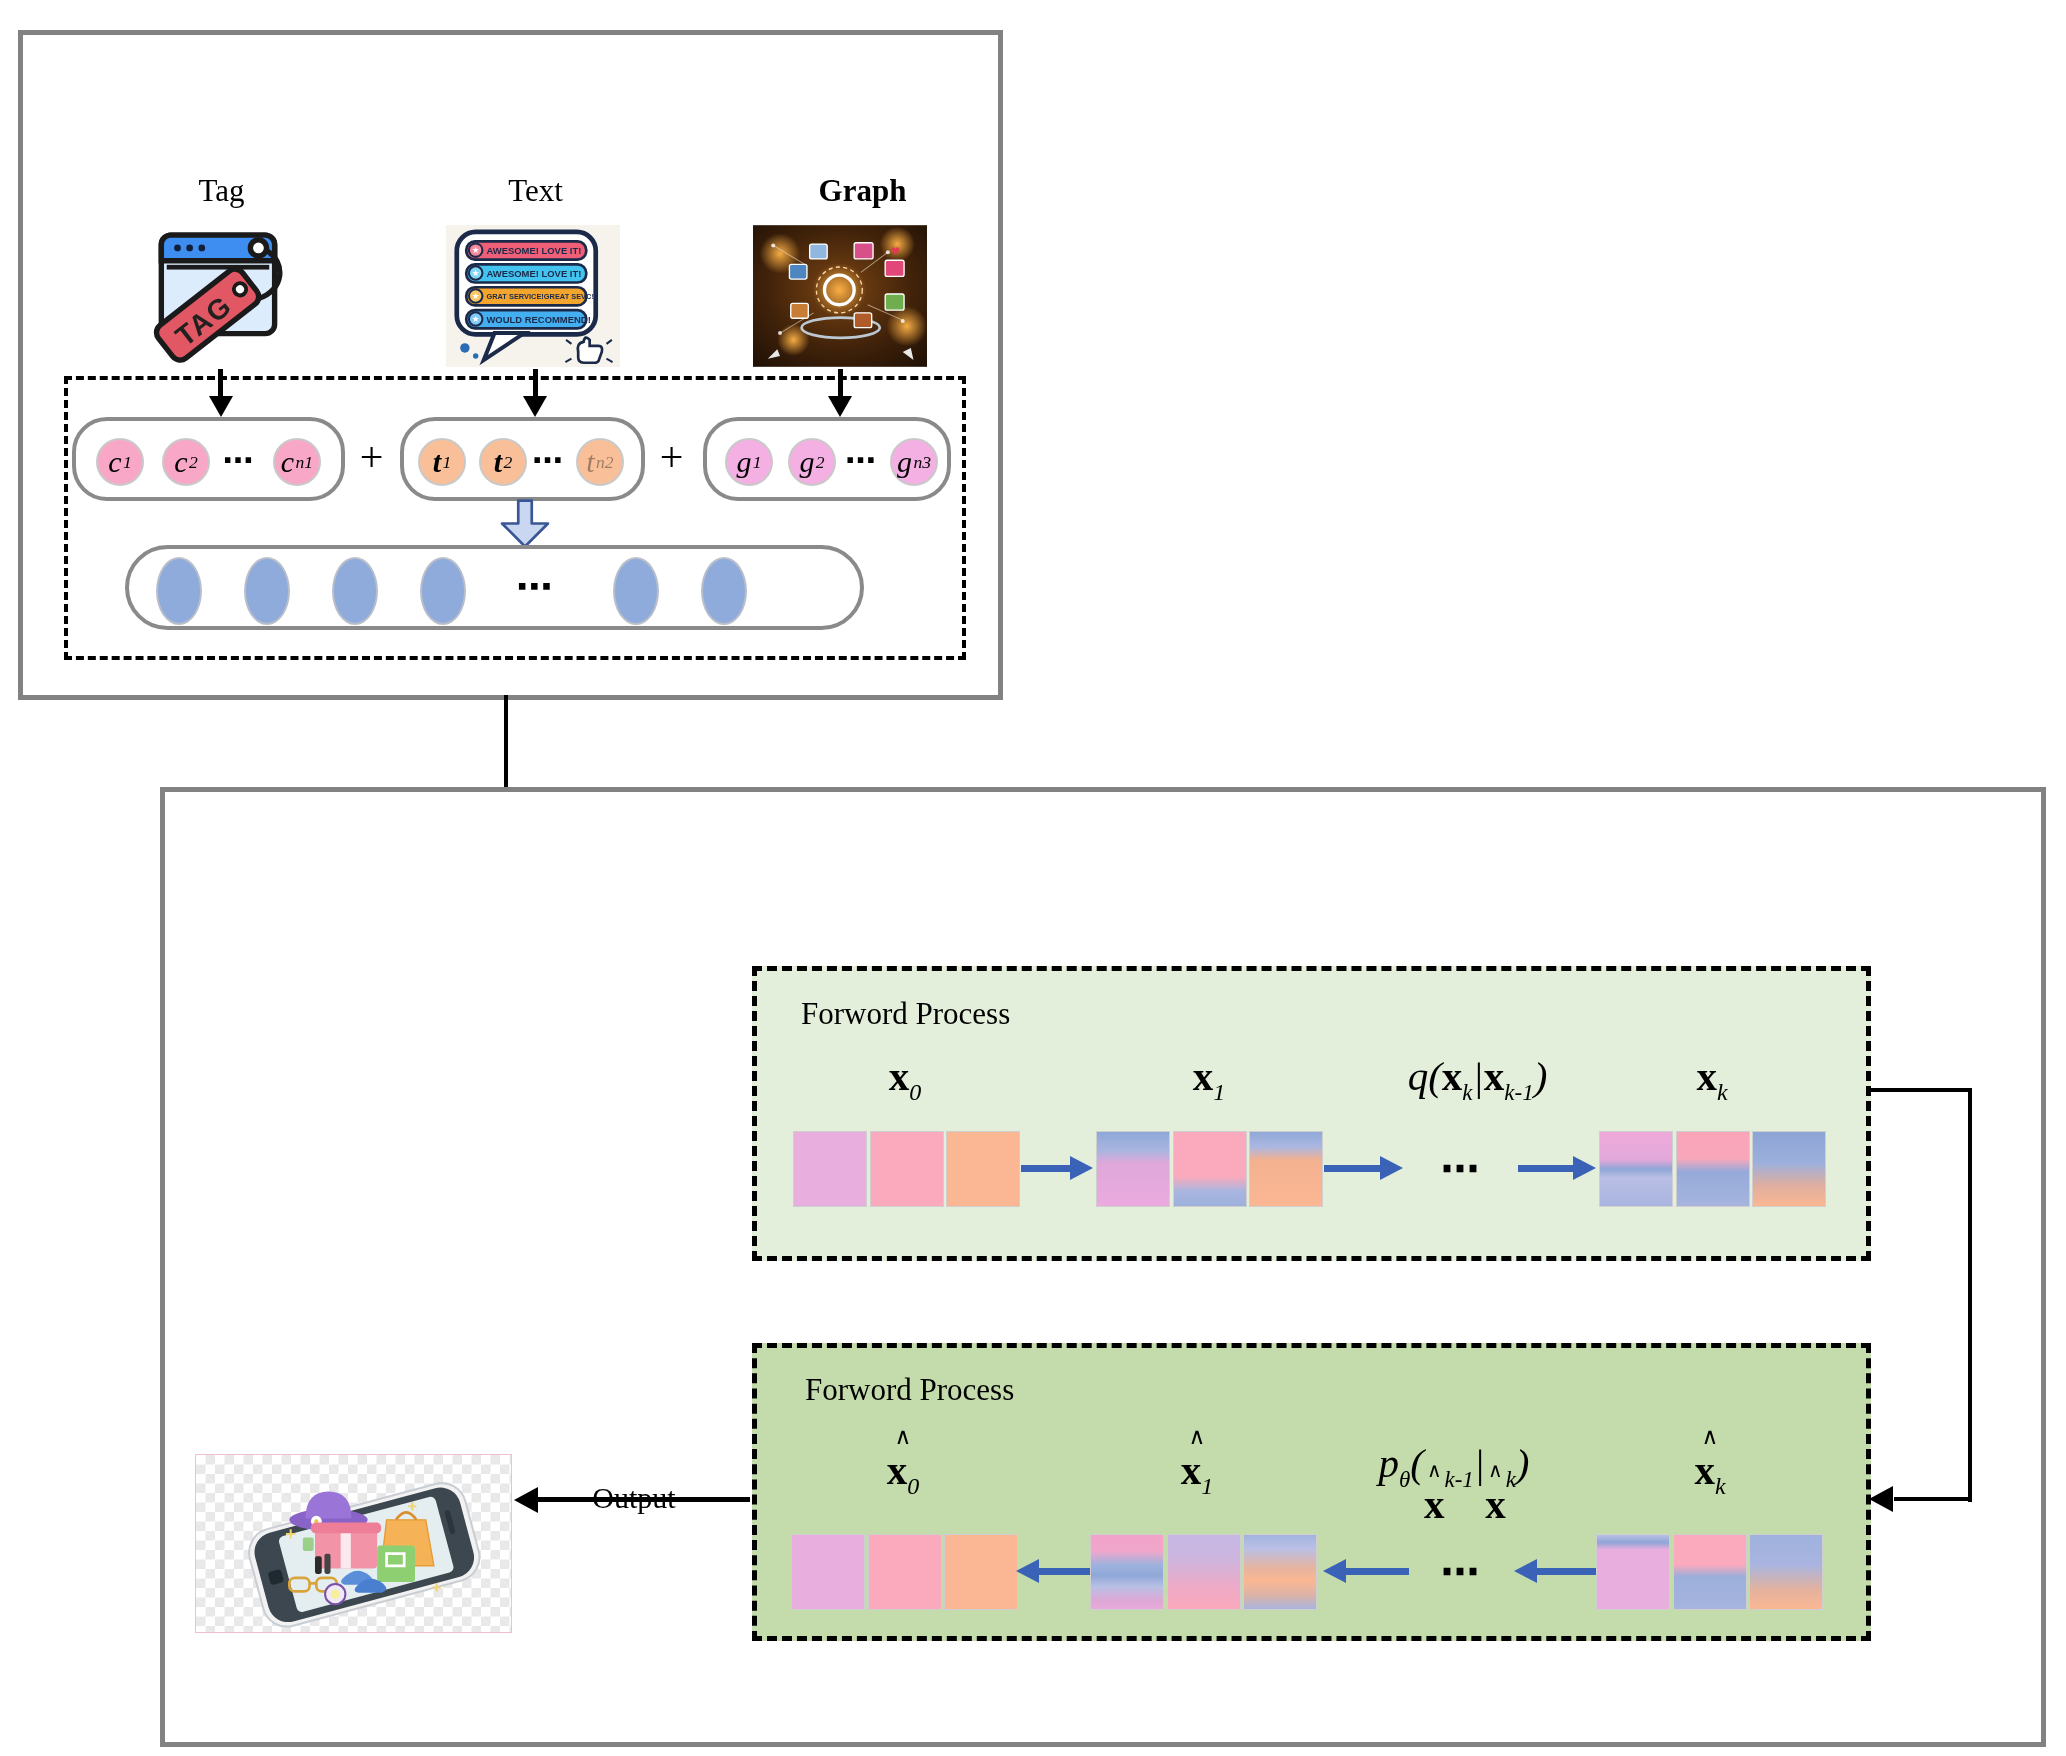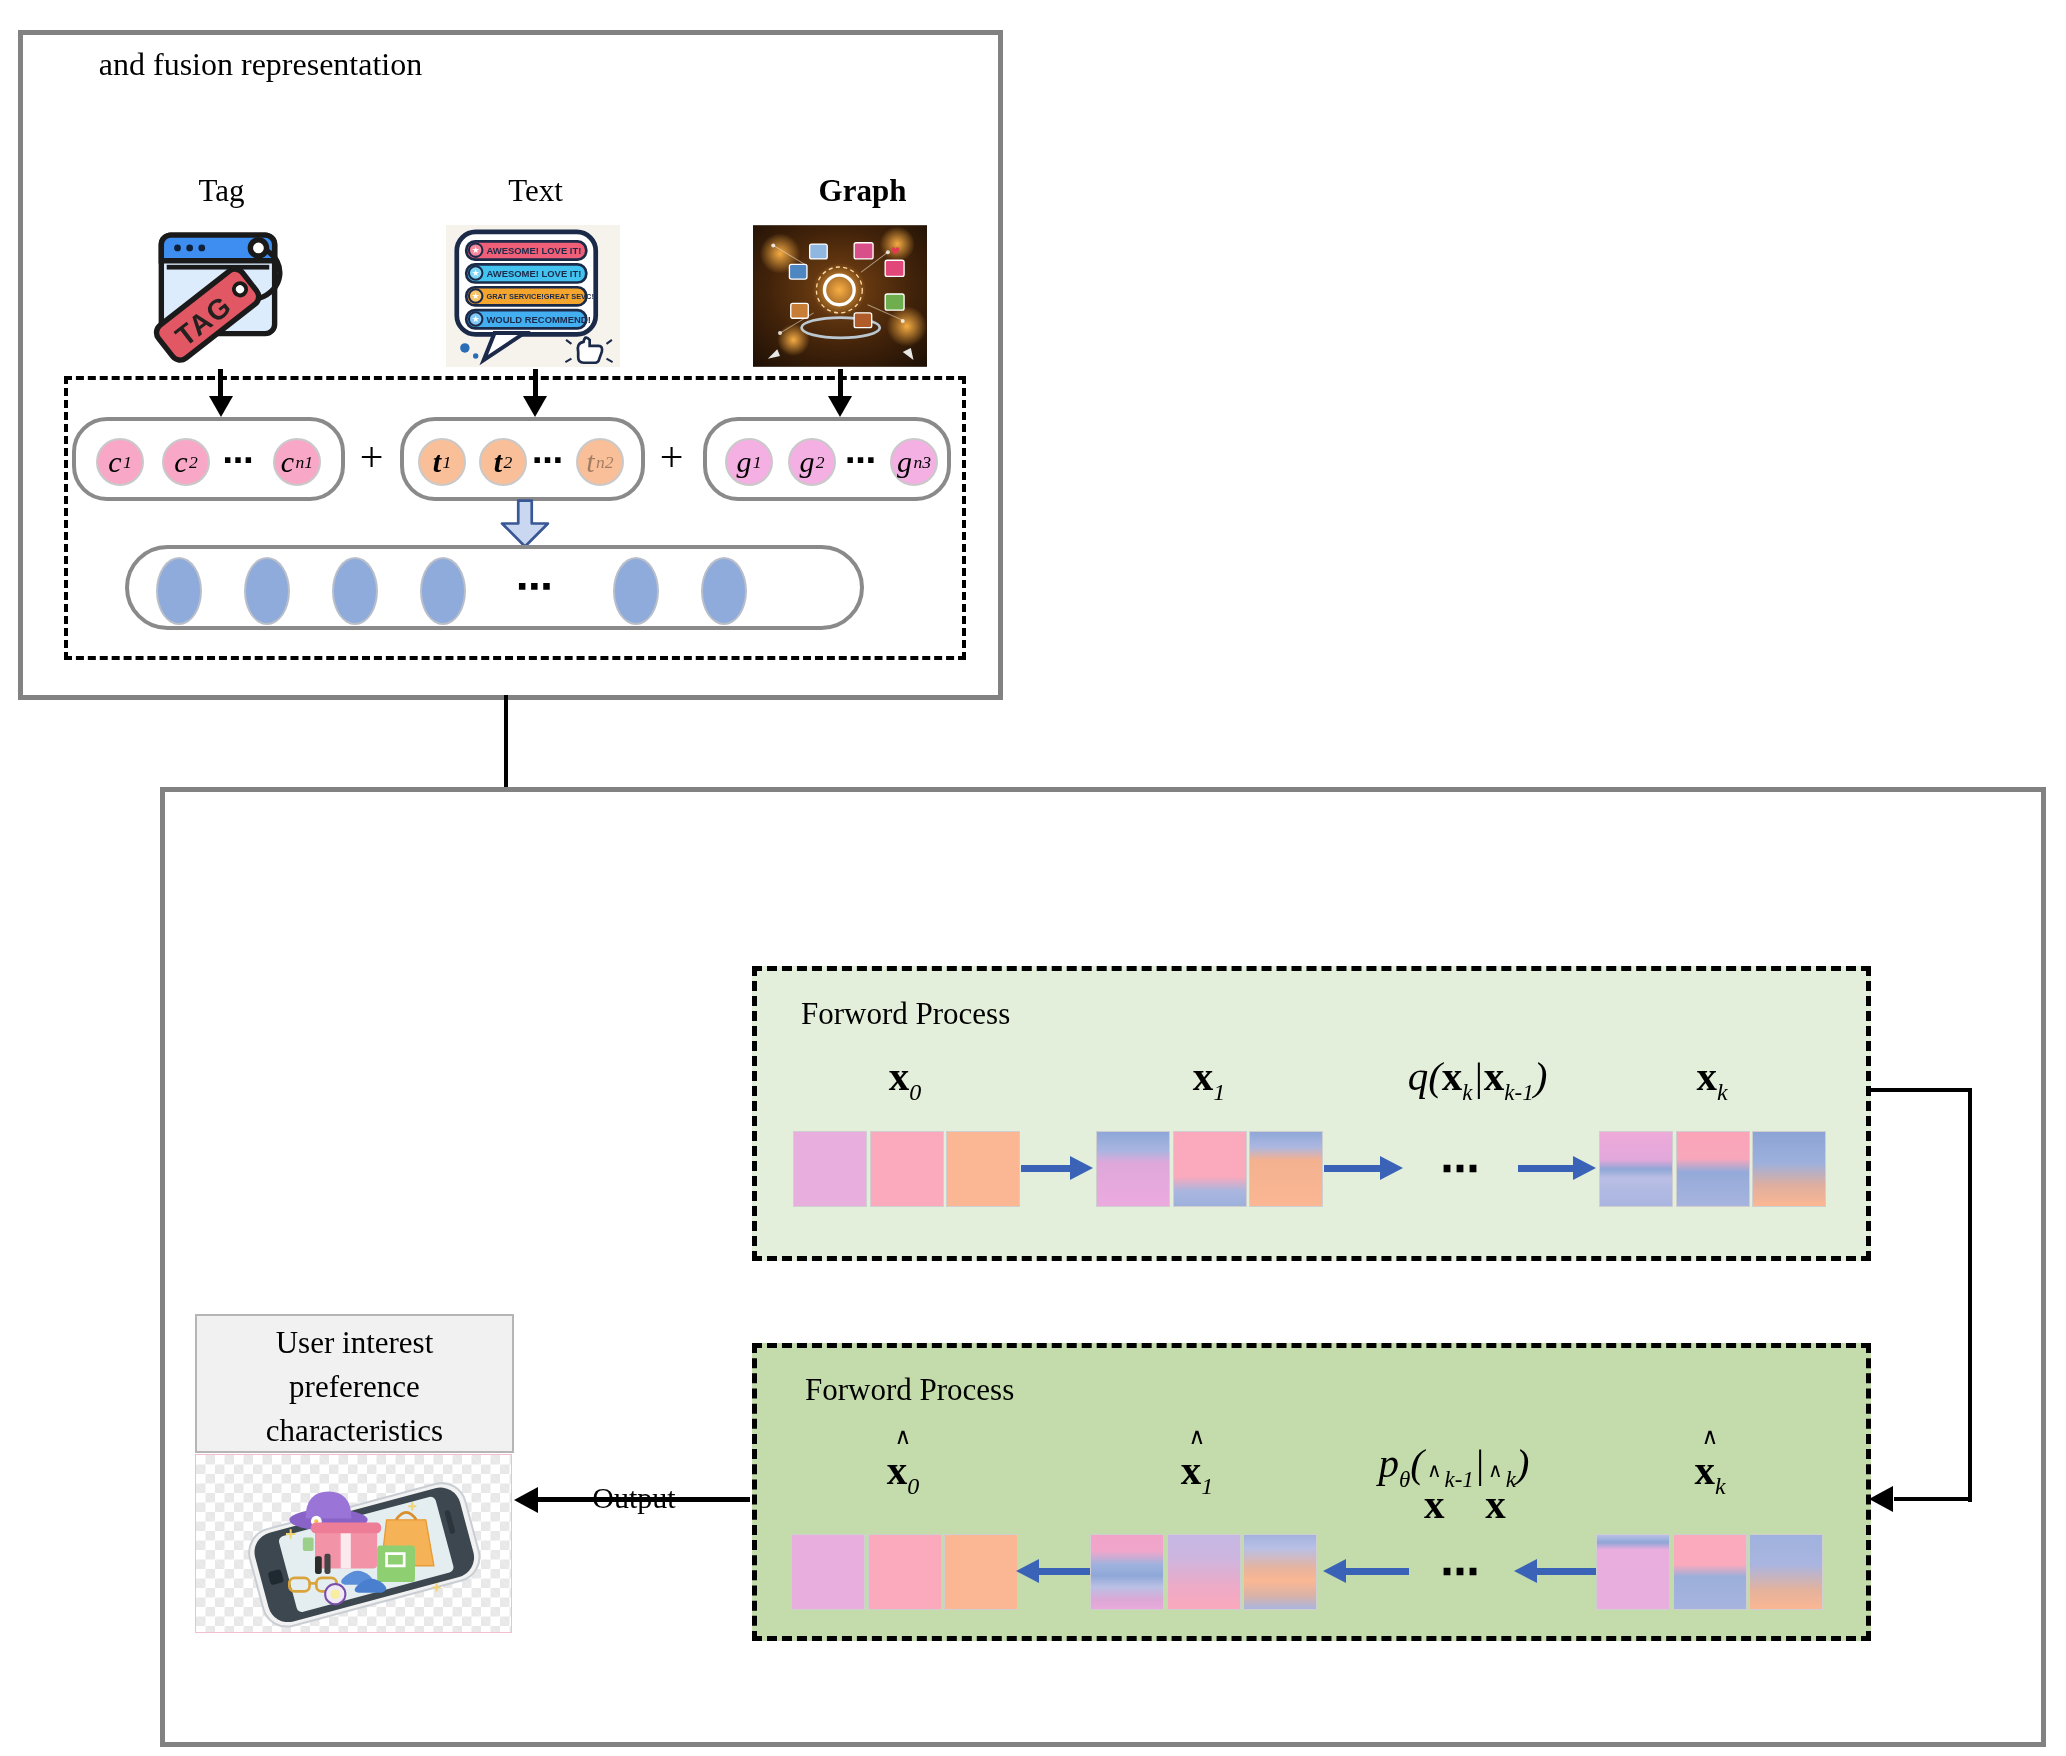--- a/index.html
+++ b/index.html
@@ -75,21 +75,20 @@
   .imgpanel{background:#fff;}
 </style>
 </head>
 <body>
 
 <div class="canvas">
 
   <div class="abs graybox" style="left:18px;top:30px;width:975px;height:660px;"></div>
 
   <div class="abs ttl" style="left:27px;top:43px;width:467px;">
-    <div>and fusion representation</div>
   </div>
 
   <div class="abs modlbl" style="left:154px;top:173px;width:135px;">Tag</div>
   <div class="abs modlbl" style="left:468px;top:173px;width:135px;">Text</div>
   <div class="abs modlbl" style="left:795px;top:173px;width:135px;font-weight:bold;">Graph</div>
 
   <div class="abs imgpanel" style="left:133px;top:223px;width:174px;height:143px;">
     <svg width="174" height="143" viewBox="0 0 258 212">
       <rect x="42" y="18" width="168" height="146" rx="14" fill="#dcecfd" stroke="#1a1a1a" stroke-width="8"></rect>
       <path d="M42 32 a14 14 0 0 1 14 -14 h140 a14 14 0 0 1 14 14 v24 h-168 z" fill="#3d8ef0" stroke="#1a1a1a" stroke-width="8"></path>
@@ -382,27 +381,20 @@
   <div class="abs btri-l" style="left:1323px;top:1559px;"></div>
   <div class="abs bline" style="left:1345px;top:1568px;width:64px;"></div>
   <div class="abs ddots" style="left:1426px;top:1545px;width:68px;">⋯</div>
   <div class="abs btri-l" style="left:1514px;top:1559px;"></div>
   <div class="abs bline" style="left:1535px;top:1568px;width:61px;"></div>
 
   <div class="abs ktri-l" style="left:514px;top:1487px;"></div>
   <div class="abs kline" style="left:536px;top:1497px;width:214px;height:4.7px;"></div>
   <div class="abs iolabel" style="left:563px;top:1439px;width:142px;margin-top:42px;">Output</div>
 
-  <div class="abs userhdr" style="left:195px;top:1314px;width:315px;height:135px;">
-    <div class="userlines" style="margin-top:5.4px;">
-      <div>User interest</div>
-      <div>preference</div>
-      <div>characteristics</div>
-    </div>
-  </div>
   <div class="abs userimg" style="left:195px;top:1454px;width:315px;height:177px;">
     <svg width="315" height="177" viewBox="0 0 466 262">
       <g transform="rotate(-15 233 150)">
         <rect x="84" y="78" width="330" height="148" rx="36" fill="#f2f2f2" stroke="#c9ced4" stroke-width="3"></rect>
         <rect x="92" y="84" width="314" height="136" rx="30" fill="#3c4750"></rect>
         <rect x="132" y="94" width="240" height="116" rx="8" fill="#e4eef0"></rect>
         <rect x="104" y="140" width="20" height="20" rx="5" fill="#1f2930"></rect>
         <rect x="380" y="120" width="8" height="36" rx="4" fill="#2c353c"></rect>
       </g>
       <g>

